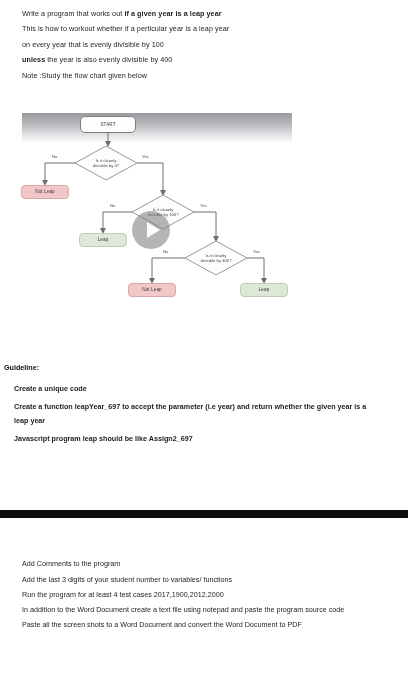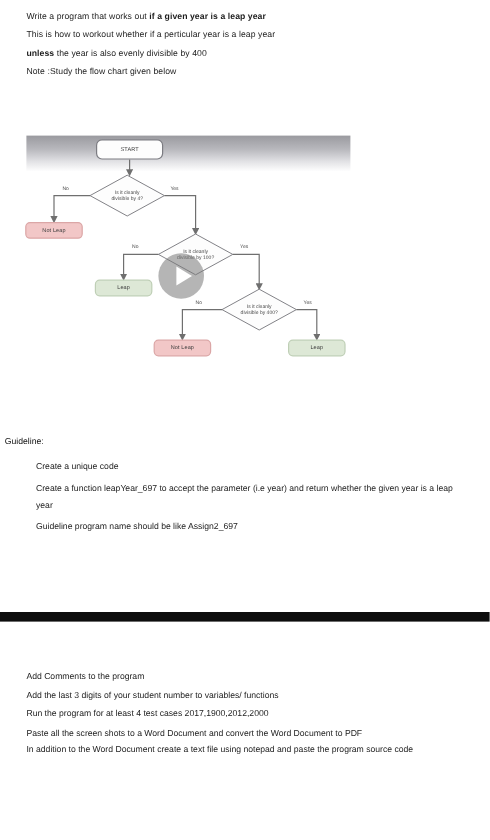--- a/index.html
+++ b/index.html
@@ -133,29 +133,30 @@
     border-left: 13px solid #ffffff;
     margin-left: 4px;
   }
 
   
   .guideline-head {
     position: absolute;
     left: 4px;
     top: 363px;
     font-size: 7.2px;
-    font-weight: normal;
+    font-weight: bold;
     color: #111;
     text-align: right;
   }
   .guideline-body {
     position: absolute;
-    left: 30px;
+    left: 14px;
     top: 381px;
     width: 360px;
+    font-weight: bold;
   }
   .g-item {
     font-size: 7.2px;
     line-height: 15.4px;
     color: #1d1d1d;
     margin-bottom: 4px;
   }
   .g-item.two { line-height: 13.5px; }
 
   
@@ -187,20 +188,23 @@
 <body>
 
 <div class="page">
 
   <div class="intro">
     <div class="line">
       <span>Write a program that works out </span><strong>if a given year is a leap year</strong><span></span>
     </div>
     <div class="line">
       <span>This is how to workout whether if a perticular year is a leap year</span><strong></strong><span></span>
+    </div>
+    <div class="line">
+      <span>on every year that is evenly divisible by 100</span><strong></strong><span></span>
     </div>
     <div class="line">
       <span></span><strong>unless</strong><span> the year is also evenly divisible by 400</span>
     </div>
     <div class="line">
       <span>Note :Study the flow chart given below</span><strong></strong><span></span>
     </div>
   </div>
 
   <div class="chart-wrap">
@@ -273,26 +277,26 @@
 
     <div class="play-btn">
       <div class="play-tri"></div>
     </div>
   </div>
 
   <div class="guideline-head">Guideline:</div>
   <div class="guideline-body">
     <div class="g-item">Create a unique code</div>
     <div class="g-item two">Create a function leapYear_697 to accept the parameter (i.e year) and return whether the given year is a leap year</div>
-    <div class="g-item">Guideline program name should be like Assign2_697</div>
+    <div class="g-item">Javascript program leap should be like Assign2_697</div>
   </div>
 
   <div class="black-bar"></div>
 
   <div class="bottom-list">
     <div class="b-item">Add Comments to the program</div>
     <div class="b-item">Add the last 3 digits of your student number to variables/ functions</div>
     <div class="b-item">Run the program for at least 4 test cases  2017,1900,2012,2000</div>
+    <div class="b-item wrap">In addition to the Word Document create a text file using notepad and paste the program source code</div>
     <div class="b-item">Paste all the screen shots to a Word Document  and convert the Word Document to PDF</div>
-    <div class="b-item wrap">In addition to the Word Document create a text file using notepad and paste the program source code</div>
   </div>
 
 </div>
 
 </body></html>

